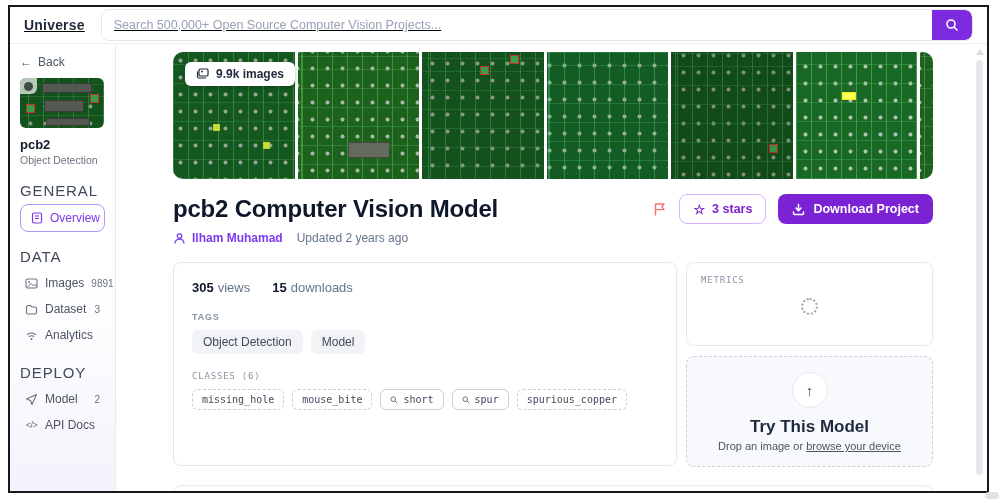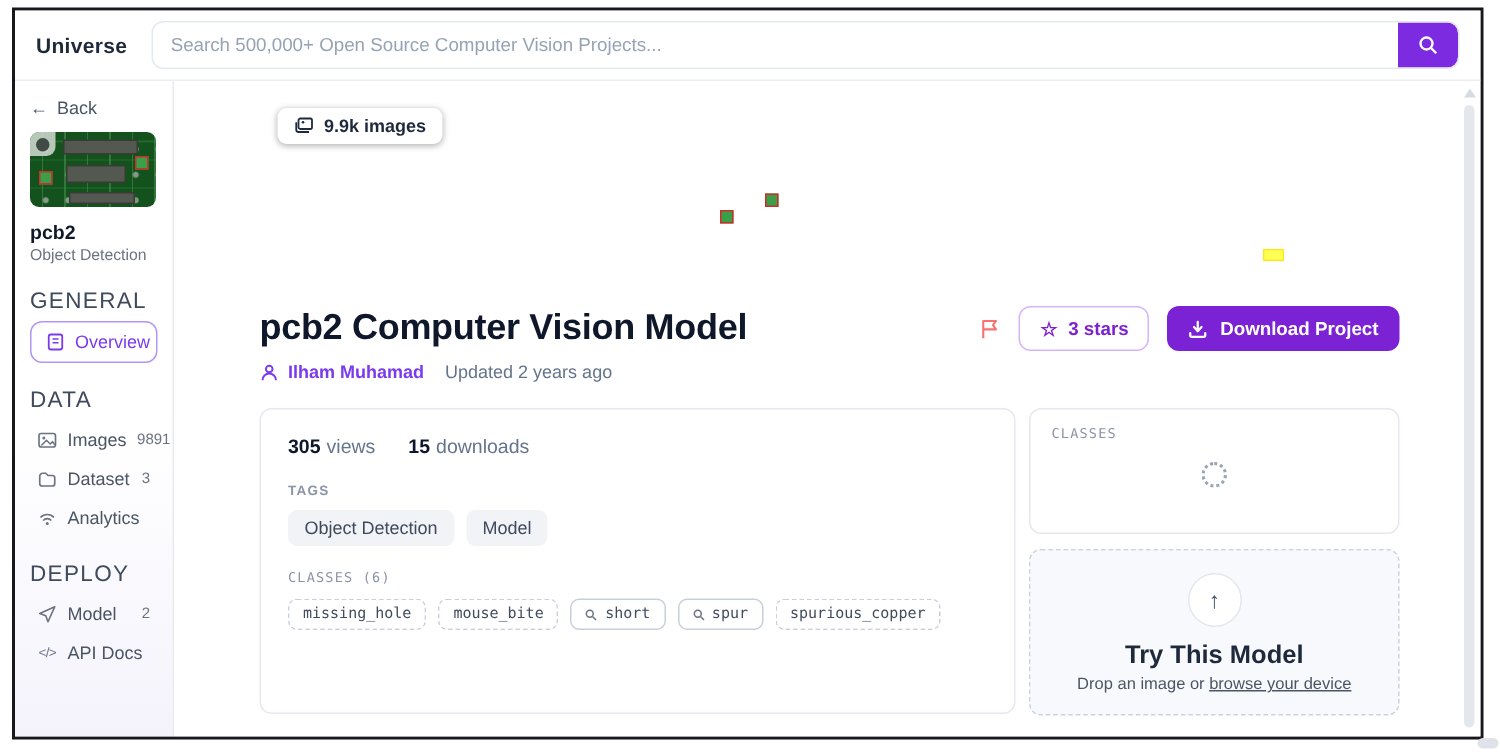--- a/index.html
+++ b/index.html
@@ -5,22 +5,22 @@
   * { margin:0; padding:0; box-sizing:border-box; }
   body { font-family:"Liberation Sans", sans-serif; background:#fff; }
   #canvas { position:relative; width:1000px; height:501px; background:#fff; overflow:hidden; }
 
   
   .frame { position:absolute; left:8px; top:5px; width:981px; height:488px;
            border:2px solid #17171c; background:#fff; overflow:hidden;
            display:flex; flex-direction:column; }
 
   
-  .topbar { height:47px; flex:none; display:flex; align-items:center; gap:16px;
-            padding:0 14px; border-bottom:1px solid #eceef2; background:#fff; }
+  .topbar { height:37px; flex:none; display:flex; align-items:center; gap:16px;
+            padding:0 14px; border-bottom:1px solid #eceef2; background:#fff;text-decoration:underline; }
   .logo { font-size:14px; font-weight:700; color:#1e2a3a; letter-spacing:.2px; }
   .searchwrap { flex:1; display:flex; height:32px; border:1px solid #e2e8f0;
                 border-radius:8px; overflow:hidden; background:#fff; }
   .searchwrap input { flex:1; border:none; outline:none; padding:0 12px;
                       font-family:"Liberation Sans",sans-serif; font-size:12.5px; color:#334155; }
   .searchwrap input::placeholder { color:#97a3b4; }
   .searchbtn { width:40px; border:none; background:#7c2be0; cursor:pointer;
                display:flex; align-items:center; justify-content:center; border-radius:0 7px 7px 0; }
 
   
@@ -46,21 +46,21 @@
                     padding:6px 9px; margin:2px 0; font-weight:500; }
   .navicon { width:13px; height:13px; flex:none; display:flex; align-items:center; justify-content:center; }
   .apiglyph { font-size:9px; color:#6b7280; letter-spacing:-0.5px; }
 
   
   .main { flex:1; position:relative; background:#fff; overflow:hidden; }
   .content { position:absolute; left:57px; top:8px; width:760px; }
 
   
   .strip { height:127px; border-radius:10px; overflow:hidden; display:flex; gap:3px;
-           background:#fff; position:relative;align-items:center; }
+           background:#fff; position:relative; }
   .tile { flex:1; position:relative; }
   .pcb { background-color:#15581f;
          background-image:
            repeating-linear-gradient(90deg, rgba(90,180,100,.45) 0 1px, transparent 1px 15px),
            repeating-linear-gradient(0deg, rgba(70,160,85,.35) 0 1px, transparent 1px 19px),
            radial-gradient(circle, #93a795 1.6px, transparent 2.4px);
          background-size:auto,auto,15px 17px; }
   .pcb.v2 { filter:brightness(1.12) hue-rotate(-6deg); background-position:4px 2px,3px 5px,7px 8px; }
   .pcb.v3 { filter:brightness(.92); background-position:8px 0,0 7px,3px 3px; }
   .pcb.v4 { filter:brightness(1.05) hue-rotate(5deg); background-position:2px 6px,5px 1px,10px 5px; }
@@ -350,21 +350,21 @@
                   <span>spur</span>
                 </span>
                 <span class="clspill">
                     <span>spurious_copper</span>
                   </span>
               </div>
             </div>
 
             <div class="rightcol">
               <div class="metricscard">
-                <div class="minilabel mono" style="margin-top:0;">CLASSES</div>
+                <div class="minilabel mono" style="margin-top:0;">METRICS</div>
                 <div class="spinner"></div>
               </div>
 
               <div class="trycard">
                 <div class="upcircle">↑</div>
                 <div class="trytitle">Try This Model</div>
                 <div class="trysub">
                   <span>Drop an image or </span><a>browse your device</a>
                 </div>
               </div>

